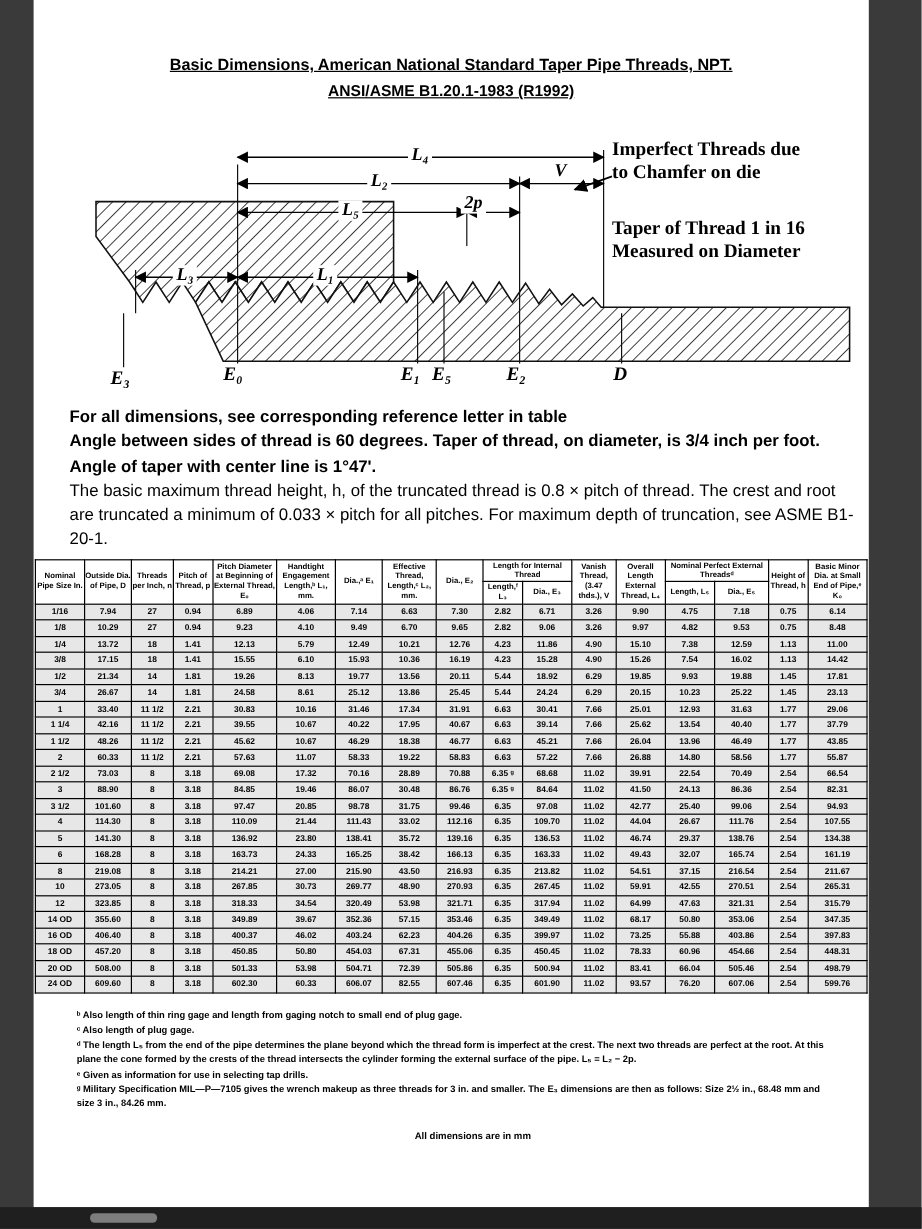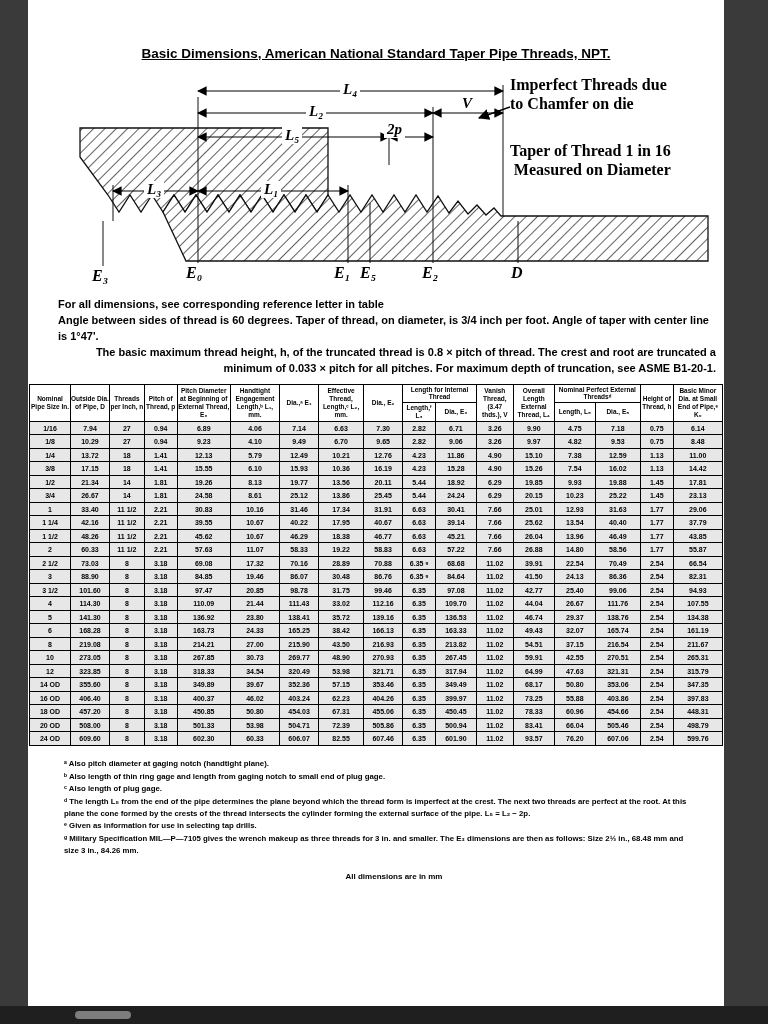--- a/index.html
+++ b/index.html
@@ -10,30 +10,30 @@
   }
   .page {
     position:absolute; left:28px; top:0; width:696px; height:1006px;
     background:#ffffff; color:#000;
   }
   .title { text-align:center; font-weight:bold; text-decoration:underline; }
   .title1 { margin:46px 10px 0; font-size:13.5px; }
   .title2 { margin:7px 10px 0; font-size:13px; }
 
   
-  .diagram { position:relative; margin:12px 0 0 30px; width:672px; height:216px; }
+  .diagram { position:relative; margin:30px 0 0 30px; width:672px; height:216px; }
   .diagram svg { position:absolute; left:0; top:0; }
   .dlabel { position:absolute; font:italic 600 15px "Liberation Serif", serif; white-space:nowrap; }
   .dlabel.bg { background:#fff; padding:0 3px; }
   .elabel { font-size:16px; }
   .ann { position:absolute; font:bold 16px "Liberation Serif", serif; line-height:1.2; white-space:nowrap; }
 
   
-  .notes { margin:8px 8px 0 30px; font-size:11px; font-weight:600; line-height:1.45; }
-  .note-strong { font-weight:700;text-align:right; }
+  .notes { margin:8px 8px 0 30px; font-size:14px; font-weight:600; line-height:1.45; }
+  .note-strong { font-weight:400; }
 
   
   table.dims { margin:7px auto 0; width:694px; border-collapse:collapse; table-layout:fixed; }
   table.dims th, table.dims td {
     border:1px solid #000; text-align:center; vertical-align:middle;
     font-weight:bold; overflow:hidden;
   }
   table.dims th { font-size:6.5px; line-height:1.2; padding:1px 0; background:#fff; }
   table.dims td { font-size:7px; height:12.5px; padding:0 1px; background:#e7e7e7; }
 
@@ -45,20 +45,21 @@
   
   .bottombar { position:absolute; left:0; top:1006px; width:768px; height:18px; background:#1f1f1f; }
   .scroll-thumb { position:absolute; left:75px; top:5px; width:56px; height:8px; border-radius:4px; background:#7d7d7d; }
 </style>
 </head>
 <body>
 
 <div class="page">
 
   <div class="title title1">Basic Dimensions, American National Standard Taper Pipe Threads, NPT.</div>
+  <div class="title title2">ANSI/ASME B1.20.1-1983 (R1992)</div>
 
   <div class="diagram">
     <svg width="672" height="216" viewBox="0 0 672 216">
       <defs>
         <pattern id="hatch" patternUnits="userSpaceOnUse" width="8" height="8" patternTransform="rotate(45)">
           <rect width="8" height="8" fill="#ffffff"></rect>
           <line x1="0" y1="0" x2="0" y2="8" stroke="#3a3a3a" stroke-width="1.6"></line>
         </pattern>
         <marker id="ah" viewBox="0 0 10 10" refX="9" refY="5" markerWidth="8" markerHeight="8" orient="auto-start-reverse">
           <path d="M0,0 L10,5 L0,10 z" fill="#000"></path>
@@ -106,21 +107,21 @@
     <span class="dlabel elabel" style="left:128px; top:191px;">E₀</span>
     <span class="dlabel elabel" style="left:276px; top:191px;text-align:center;">E₁</span>
     <span class="dlabel elabel" style="left:302px; top:191px;">E₅</span>
     <span class="dlabel elabel" style="left:364px; top:191px;">E₂</span>
     <span class="dlabel elabel" style="left:453px; top:191px;">D</span>
 
     <div class="ann" style="left:452px; top:2px;">
       <div>Imperfect Threads due</div>
       <div>to Chamfer on die</div>
     </div>
-    <div class="ann" style="left:452px; top:68px;text-align:right;">
+    <div class="ann" style="left:452px; top:68px;">
       <div>Taper of Thread 1 in 16</div>
       <div>Measured on Diameter</div>
     </div>
   </div>
 
   <div class="notes">
     <div>For all dimensions, see corresponding reference letter in table</div>
     <div>Angle between sides of thread is 60 degrees. Taper of thread, on diameter, is 3/4 inch per foot. Angle of taper with center line is 1°47'.</div>
     <div class="note-strong">The basic maximum thread height, h, of the truncated thread is 0.8 × pitch of thread. The crest and root are truncated a minimum of 0.033 × pitch for all pitches. For maximum depth of truncation, see ASME B1-20-1.</div>
   </div>
@@ -624,21 +625,20 @@
           <td>93.57</td>
           <td>76.20</td>
           <td>607.06</td>
           <td>2.54</td>
           <td>599.76</td>
         </tr>
       </tbody>
   </table>
 
   <div class="footnotes">
-      <div>ᵃ Also pitch diameter at gaging notch (handtight plane).</div>
       <div>ᵇ Also length of thin ring gage and length from gaging notch to small end of plug gage.</div>
       <div>ᶜ Also length of plug gage.</div>
       <div>ᵈ The length L₅ from the end of the pipe determines the plane beyond which the thread form is imperfect at the crest. The next two threads are perfect at the root. At this plane the cone formed by the crests of the thread intersects the cylinder forming the external surface of the pipe. L₅ = L₂ − 2p.</div>
       <div>ᵉ Given as information for use in selecting tap drills.</div>
       <div>ᵍ Military Specification MIL—P—7105 gives the wrench makeup as three threads for 3 in. and smaller. The E₃ dimensions are then as follows: Size 2½ in., 68.48 mm and size 3 in., 84.26 mm.</div>
     </div>
 
   <div class="alldims">All dimensions are in mm</div>
 
 </div>

